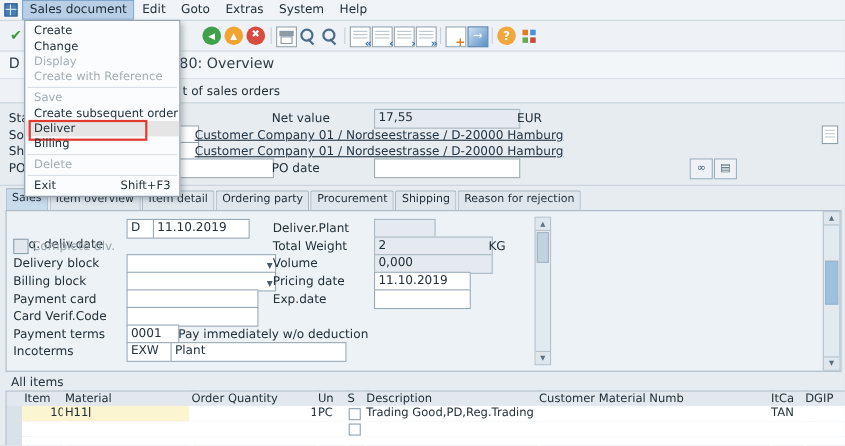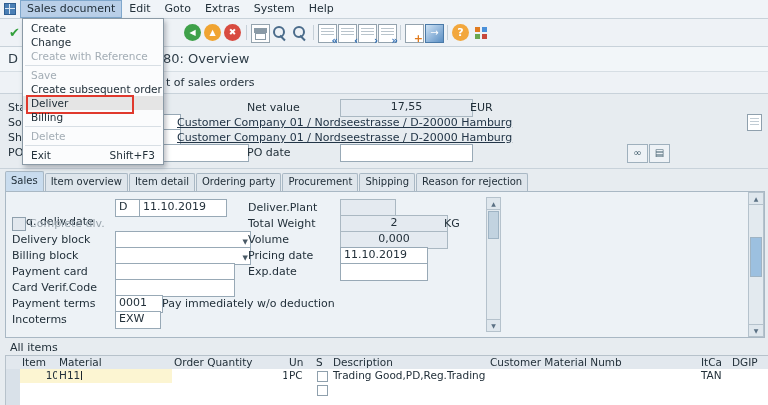--- a/index.html
+++ b/index.html
@@ -44,21 +44,21 @@
   .titlerow{position:absolute;left:0;top:47px;width:100%;height:24px;background:#f2f6f9;border-bottom:1px solid #d6dee4}
   .title-text{position:absolute;top:4px;font-size:13px;color:#2e3d48;white-space:nowrap}
   .appbar{position:absolute;left:0;top:72px;width:100%;height:21px;background:#eef2f6;border-bottom:1px solid #c8d2da}
   .appbtn{position:absolute;top:2px;height:17px;line-height:17px;padding:0 6px;white-space:nowrap}
 
   
   .lbl{position:absolute;white-space:nowrap;line-height:15px;height:15px}
   .lbl.dim{color:#99a4ac}
   .fld{position:absolute;height:16px;background:#fff;border:1px solid #98a9b6;padding:0 3px;line-height:14px;overflow:hidden;white-space:nowrap}
   .fld.ro{background:#e4eaf0;border-color:#aab8c2}
-  .fld.num{text-align:center}
+  .fld.num{text-align:left}
   .fld.sel::after{content:"▼";position:absolute;right:2px;top:3px;font-size:7px;color:#4a5a66}
   .link{position:absolute;line-height:15px;text-decoration:underline;color:#223547;white-space:nowrap}
   .cb{position:absolute;width:12px;height:12px;background:#fff;border:1px solid #8fa0ad}
   .cb.dis{background:#e2e8ee}
   .hline{position:absolute;left:0;width:100%;height:1px;background:#c8d2da}
   .page-ico{position:absolute;width:13px;height:15px;background:#fff;border:1px solid #8fa0ad}
   .page-ico::before{content:"";position:absolute;left:2px;right:2px;top:3px;height:1px;background:#c1ccd4;box-shadow:0 3px 0 #c1ccd4,0 6px 0 #c1ccd4}
   .sbtn{position:absolute;width:19px;height:17px;background:#eef2f6;border:1px solid #9fb0bd;text-align:center;line-height:15px;font-size:10px;color:#44606f}
   .sbtn.glasses::before{content:"∞"}
   .sbtn.sheets::before{content:"▤"}
@@ -207,20 +207,21 @@
 
   <span class="lbl" style="left:12px;top:280px">Card Verif.Code</span>
   <span class="fld" style="left:115px;top:279px;width:112px"></span>
 
   <span class="lbl" style="left:12px;top:296px">Payment terms</span>
   <span class="fld" style="left:115px;top:295px;width:40px">0001</span>
   <span class="lbl" style="left:162px;top:296px">Pay immediately w/o deduction</span>
 
   <span class="lbl" style="left:12px;top:312px">Incoterms</span>
   <span class="fld" style="left:115px;top:311px;width:38px">EXW</span>
+  <span class="fld" style="left:155px;top:311px;width:152px">Plant</span>
 
   <div class="vscroll" style="left:486px;top:197px;width:13px;height:133px">
     <span class="varrow up" style="top:0"></span>
     <span class="vthumb" style="top:13px;height:26px"></span>
     <span class="varrow down" style="bottom:0"></span>
   </div>
 
   <div class="vscroll" style="left:748px;top:192px;width:14px;height:143px">
     <span class="varrow up" style="top:0"></span>
     <span class="vthumb blue" style="top:44px;height:38px"></span>
@@ -271,20 +272,21 @@
   <span class="td" style="left:287px;top:397px;width:27px"></span>
   <span class="td" style="left:314px;top:397px;width:17px"></span>
   <span class="td" style="left:331px;top:397px;width:157px"></span>
   <span class="td" style="left:488px;top:397px;width:211px"></span>
   <span class="td" style="left:699px;top:397px;width:31px"></span>
   <span class="td" style="left:730px;top:397px;width:38px"></span>
 
   <div class="dropdown">
     <div class="ditem">Create</div>
     <div class="ditem">Change</div>
+    <div class="ditem disabled">Display</div>
     <div class="ditem disabled">Create with Reference</div>
     <div class="dsep"></div>
     <div class="ditem disabled">Save</div>
     <div class="ditem">Create subsequent order</div>
     <div class="ditem hl">
       <span>Deliver</span>
       <span class="redbox"></span>
     </div>
     <div class="ditem">Billing</div>
     <div class="dsep"></div>

